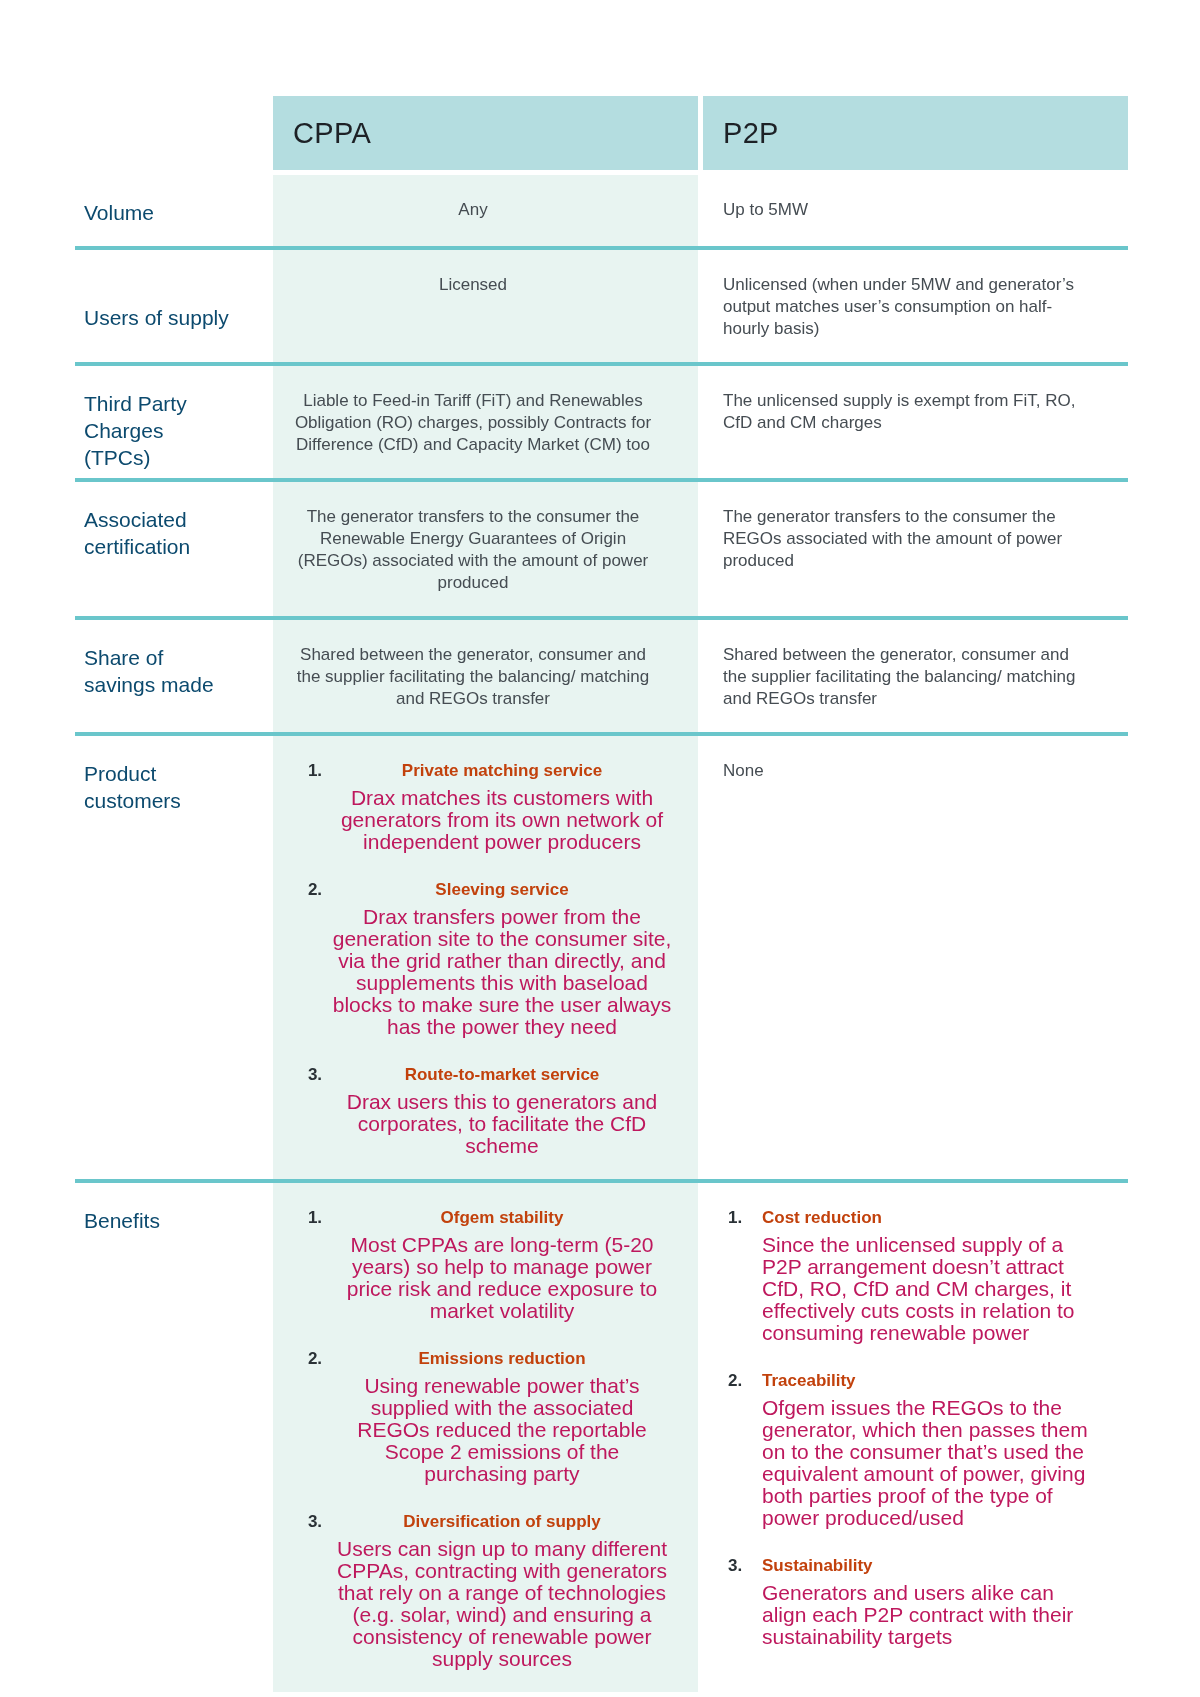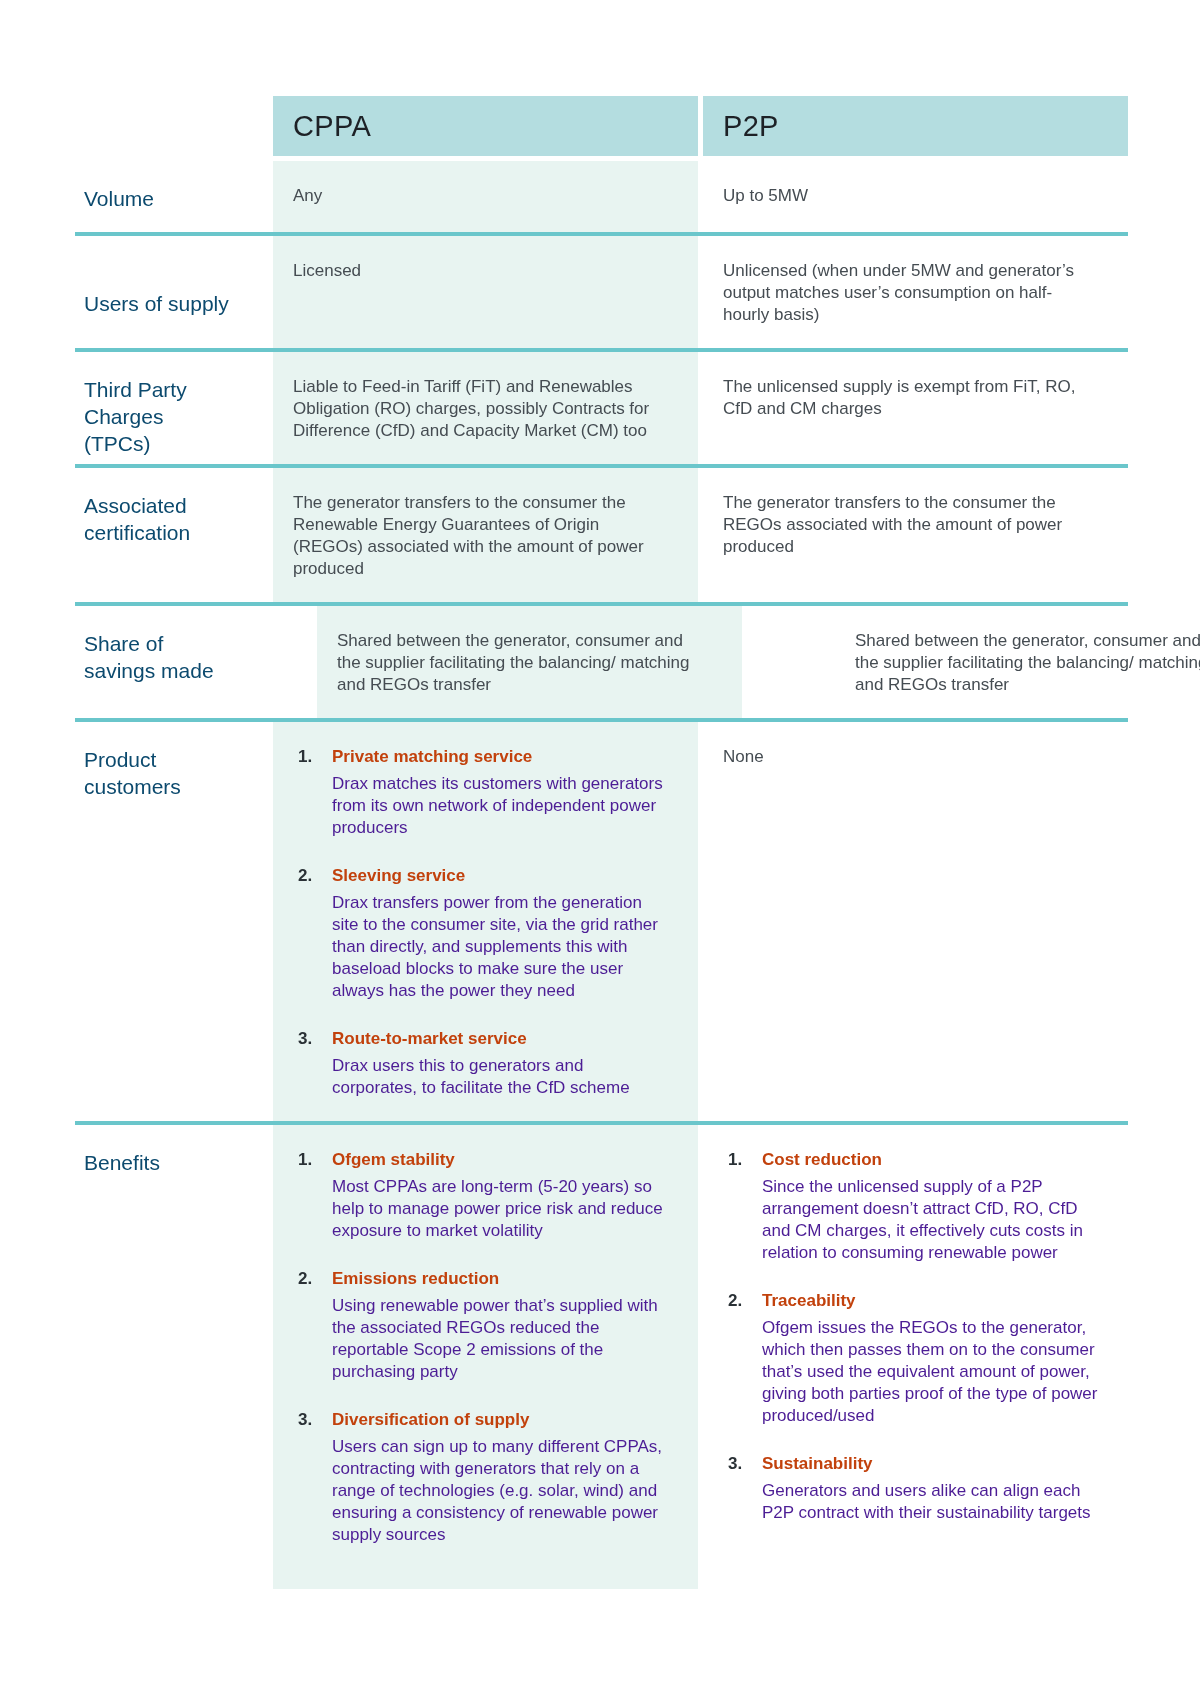--- a/index.html
+++ b/index.html
@@ -15,33 +15,33 @@
 
   .grid {
     display: grid;
     grid-template-columns: 198px 425px 5px 425px;
   }
 
   
   .hdr-band { margin-bottom: 5px; }
   .hdr-cell {
     background: #b4dde0;
-    height: 60px;
+    height: 74px;
     display: flex;
     align-items: center;
     padding-left: 20px;
     font-size: 29px;
     color: #1d2126;
     letter-spacing: 0.3px;
   }
 
   
   .row { border-top: 4px solid #6ac6cb; }
   .row.first { border-top: none; }
-  .c-cppa { background: #e8f4f1; }
+  .c-cppa { background: #e8f4f1; text-align: center; }
   .c-p2p  { background: #ffffff; }
   .cell { padding: 24px 20px 22px 20px; box-sizing: border-box; }
 
   .label {
     color: #0c4a6e;
     font-size: 21px;
     line-height: 27px;
     padding: 24px 0 0 9px;
     width: 150px;
     box-sizing: content-box;
@@ -70,32 +70,32 @@
   }
   .ititle {
     font-weight: bold;
     color: #c2410c;
     font-size: 17px;
     line-height: 22px;
     margin-bottom: 5px;
   }
   p.idesc {
     margin: 0;
-    font-size: 17px;
-    line-height: 22px;
-    color: #4c1d95;
+    font-size: 21px;
+    line-height: 22px;
+    color: #be185d;
     max-width: 340px;
   }
 
   
   .row-volume { min-height: 71px; }
   .row-type { min-height: 100px; }
   .row-tpc { min-height: 112px; }
   .row-cert { min-height: 121px; }
-  .row-share { min-height: 101px; gap: 44px; }
+  .row-share { min-height: 101px; }
   .row-variations { min-height: 375px; }
   .row-benefits { min-height: 464px; }
 </style>
 </head>
 <body>
 
 <div class="page">
   <div class="tbl">
 
     <div class="grid hdr-band">

